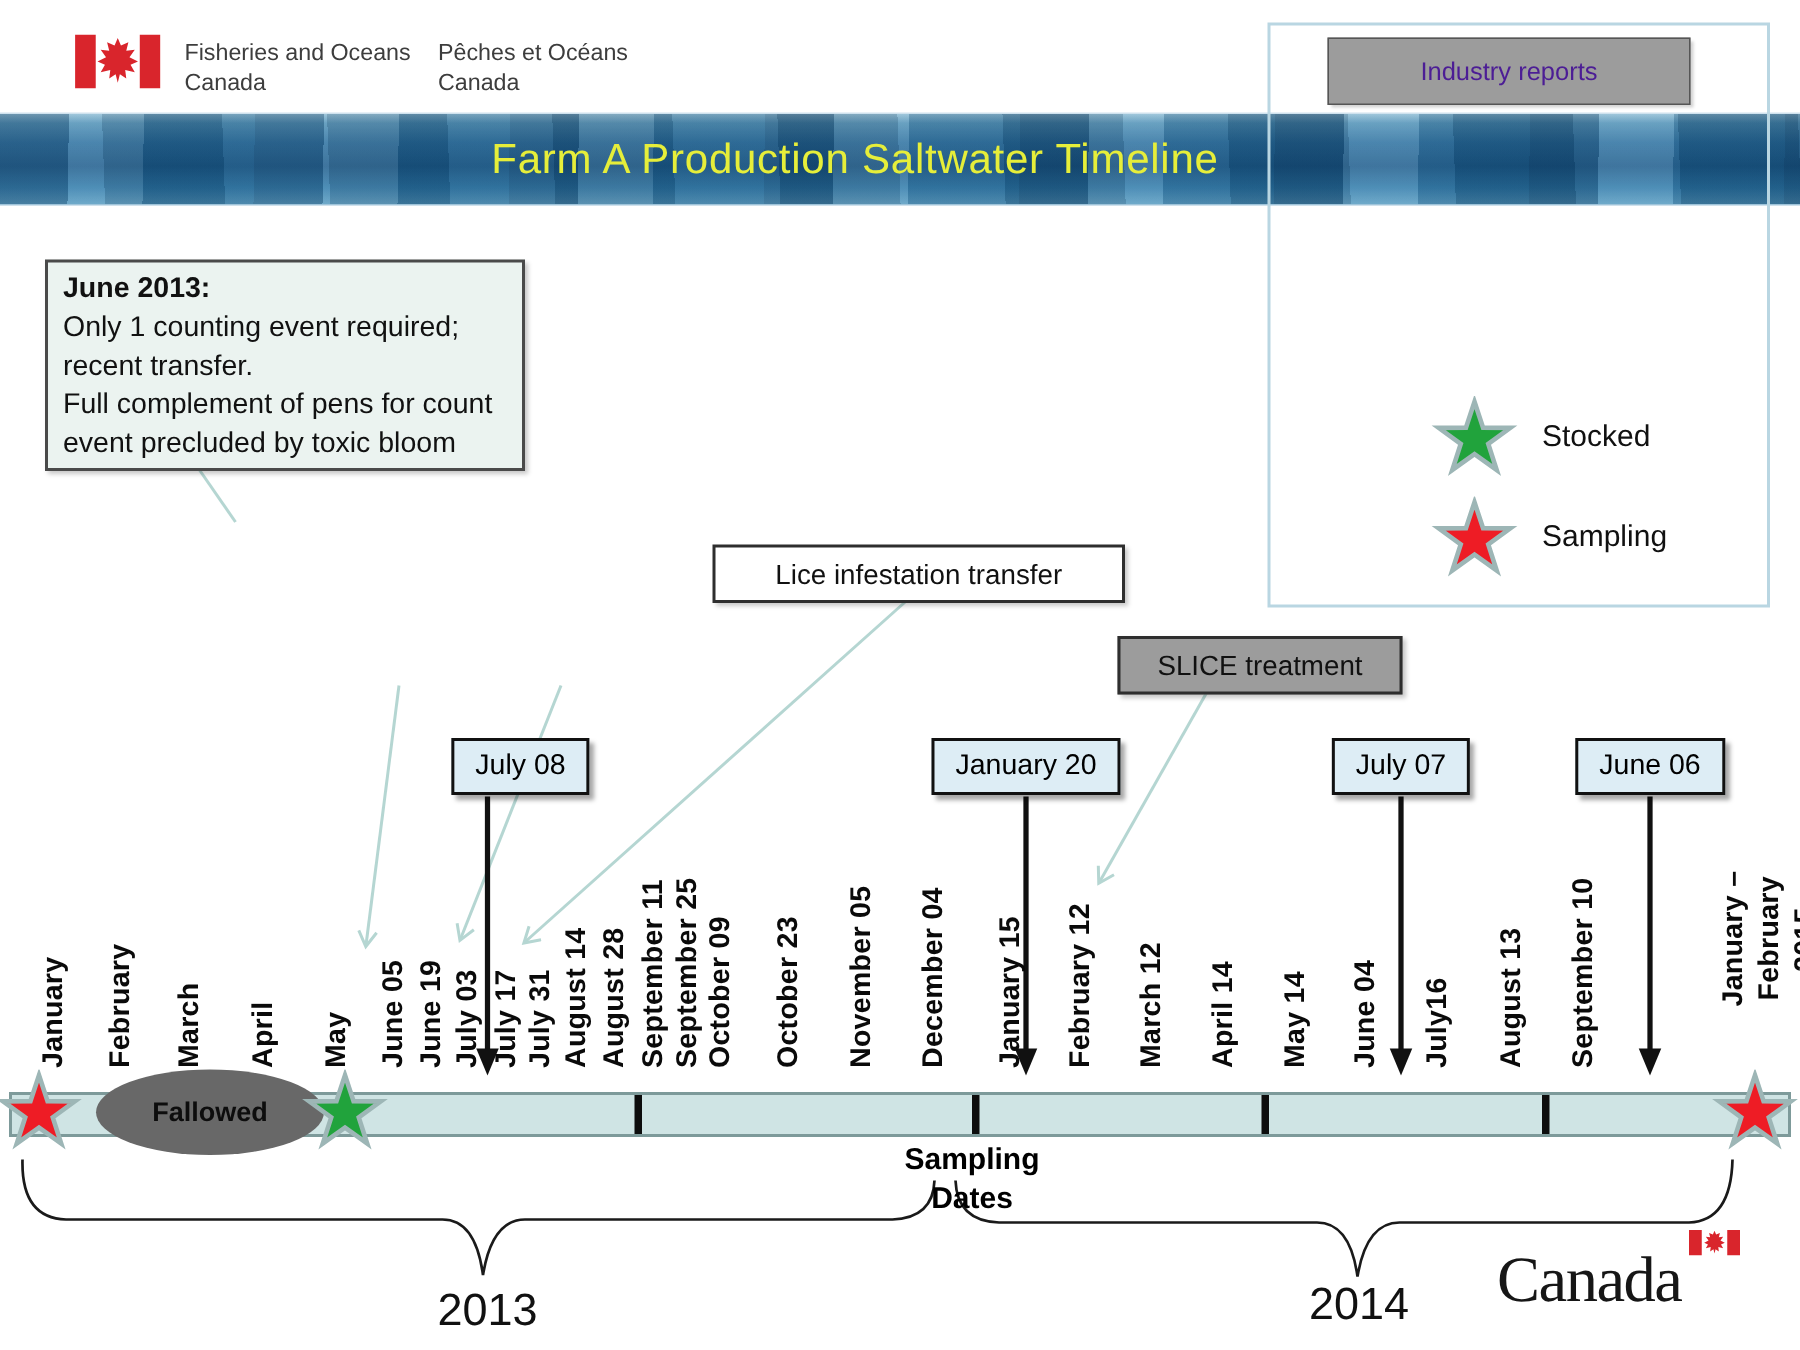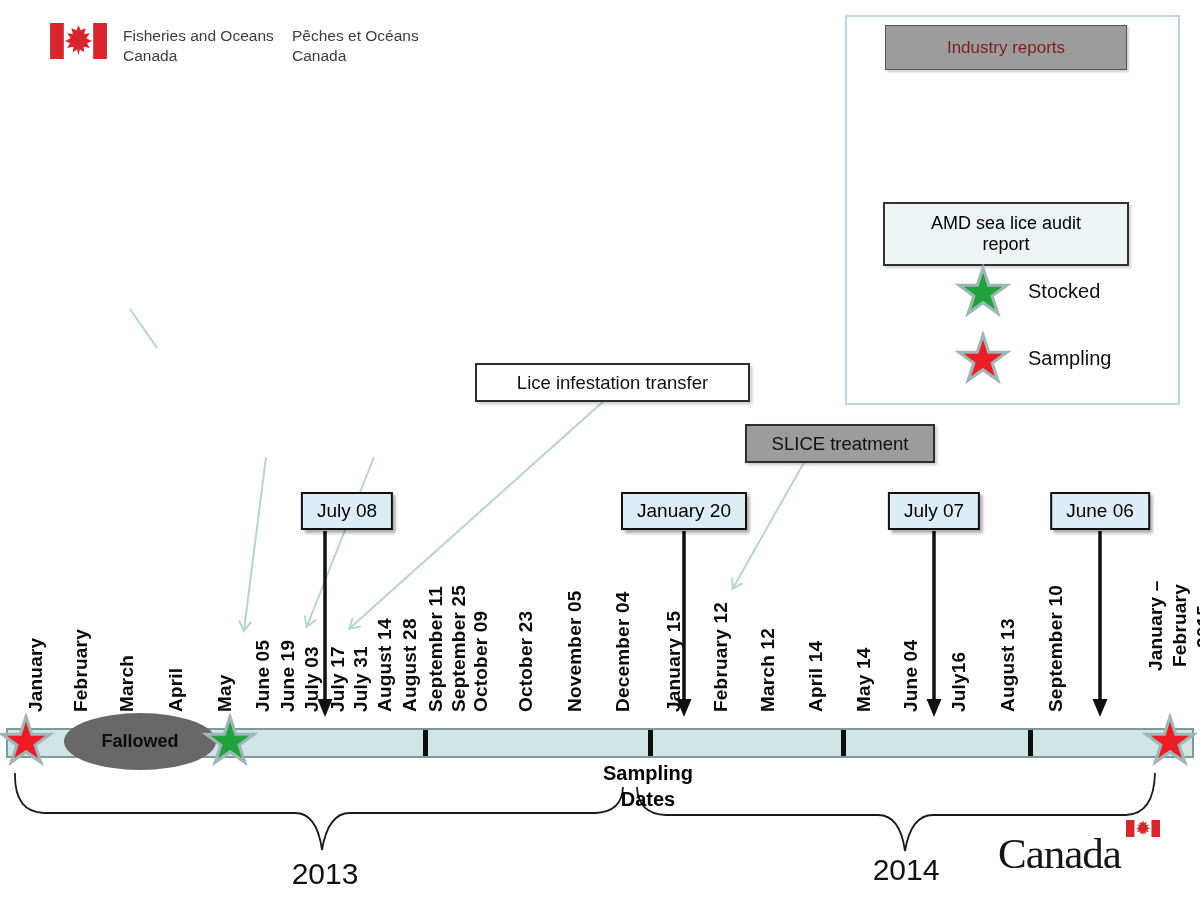--- a/index.html
+++ b/index.html
@@ -21,21 +21,21 @@
       linear-gradient(180deg,#8dbcd4 0%,#4e90b6 10%,#2a6f9f 32%,#1c5c8c 58%,#2e7aaa 82%,#559ac0 100%);
     border-top:1px solid #cfe2ee;border-bottom:1px solid #9fc4da;}
   .banner-title{position:absolute;left:0;top:0;width:1140px;height:60px;line-height:60px;
     text-align:center;font-size:28px;letter-spacing:.5px;}
 
   
   .legend-panel{position:absolute;left:845px;top:15px;width:331px;height:386px;
     border:2px solid #b9d6e2;background:transparent;z-index:5;}
   .legend-box{position:absolute;z-index:6;display:flex;align-items:center;justify-content:center;
     text-align:center;box-shadow:2px 2px 2px rgba(0,0,0,.18);}
-  .lg-industry{left:885px;top:25px;width:240px;height:43px;background:#9c9c9c;border:1.5px solid #555;font-size:17px;color:#7f1d1d;}
+  .lg-industry{left:885px;top:25px;width:240px;height:43px;background:#9c9c9c;border:1.5px solid #555;font-size:17px;color:#4c1d95;}
   .lg-sshi{left:885px;top:68px;width:240px;height:75px;background:#ffffff;border:1.5px solid #999;font-size:17px;white-space:pre-wrap;}
   .lg-amdfh{left:883px;top:155px;width:242px;height:36px;background:#dcedf5;border:2px solid #333;font-size:18px;}
   .lg-amdsl{left:883px;top:202px;width:242px;height:60px;background:#ecf5f4;border:2px solid #333;font-size:18px;white-space:pre-line;}
   .legend-star{position:absolute;z-index:6;width:58px;height:58px;}
   .legend-star-label{position:absolute;z-index:6;font-size:20px;color:#111;}
 
   
   .ann{position:absolute;z-index:4;background:#fff;border:2px solid #4a4a4a;color:#111;
     box-shadow:2px 2px 3px rgba(0,0,0,.22);}
   .ann-june{left:30px;top:173px;width:306px;height:132px;padding:5px 0 0 10px;font-size:19px;line-height:1.36;
@@ -95,20 +95,23 @@
     <rect x="45.5" y="0" width="14.5" height="38" fill="#d9252c"></rect>
     <g transform="translate(30,19) scale(1.5)">
       <path fill="#d9252c" d="M0 -11 L1.5 -7.5 L5 -9 L4 -5 L8 -5.5 L5.5 -2 L9.5 0 L6 1.5 L8 5 L3.5 4 L4 8 L1 6 L0 10 L-1 6 L-4 8 L-3.5 4 L-8 5 L-6 1.5 L-9.5 0 L-5.5 -2 L-8 -5.5 L-4 -5 L-5 -9 L-1.5 -7.5 Z"></path>
     </g>
   </svg>
   <div class="dept dept-en">Fisheries and Oceans
 Canada</div>
   <div class="dept dept-fr">Pêches et Océans
 Canada</div>
 
+  <div class="banner">
+    <div class="banner-title" style="color: rgb(230, 238, 58);">Farm A Production Saltwater Timeline</div>
+  </div>
 
   <svg class="connector-layer" id="connsvg" viewBox="0 0 1200 900">
     <defs>
       <marker id="tealhead" markerUnits="userSpaceOnUse" markerWidth="16" markerHeight="16" refX="10" refY="7" orient="auto">
         <path d="M1,1 L11,7 L1,13" fill="none" stroke="#b5d6d2" stroke-width="2"></path>
       </marker>
     </defs>
     <line class="teal-line" x1="130" y1="309" x2="157" y2="348"></line>
     <line class="teal-line" x1="266" y1="457" x2="244" y2="630" marker-end="url(#tealhead)"></line>
     <line class="teal-line" x1="374" y1="457" x2="307" y2="626" marker-end="url(#tealhead)"></line>
@@ -121,31 +124,34 @@
       <line x1="684" y1="531" x2="684" y2="702" class="cb-line"></line>
       <path d="M676.5,699 L691.5,699 L684,717 Z" class="cb-head"></path>
       <line x1="934" y1="531" x2="934" y2="702" class="cb-line"></line>
       <path d="M926.5,699 L941.5,699 L934,717 Z" class="cb-head"></path>
       <line x1="1100" y1="531" x2="1100" y2="702" class="cb-line"></line>
       <path d="M1092.5,699 L1107.5,699 L1100,717 Z" class="cb-head"></path>
     </svg>
 
   <div class="legend-panel"></div>
   <div class="legend-box lg-industry">Industry reports</div>
-  <div class="legend-box lg-amdsl">AMD sea lice audit
-report</div>
   <div class="legend-star" style="left:954px;top:264px;"><svg viewBox="-30 -30 60 60" width="58" height="58">
         <path d="M0,-26 L5.9,-8.1 L24.7,-8 L9.5,3.1 L15.3,21 L0,10 L-15.3,21 L-9.5,3.1 L-24.7,-8 L-5.9,-8.1 Z" fill="#21a33c" stroke="#9db6b6" stroke-width="3.2"></path>
       </svg></div>
   <div class="legend-star-label" style="left:1028px;top:280px;">Stocked</div>
   <div class="legend-star" style="left:954px;top:331px;"><svg viewBox="-30 -30 60 60" width="58" height="58">
         <path d="M0,-26 L5.9,-8.1 L24.7,-8 L9.5,3.1 L15.3,21 L0,10 L-15.3,21 L-9.5,3.1 L-24.7,-8 L-5.9,-8.1 Z" fill="#ee1c25" stroke="#9db6b6" stroke-width="3.2"></path>
       </svg></div>
   <div class="legend-star-label" style="left:1028px;top:347px;">Sampling</div>
 
+  <div class="ann ann-june"><b>June 2013:</b>
+<span>Only 1 counting event required;
+recent transfer.
+Full complement of pens for count
+event precluded by toxic bloom</span></div>
   <div class="ann ann-lice">Lice infestation transfer</div>
   <div class="ann ann-slice">SLICE treatment</div>
 
   <div id="callouts">
       <div class="date-callout" style="left: 325px; margin-left: 22px;">July 08</div>
       <div class="date-callout" style="left: 684px;">January 20</div>
       <div class="date-callout" style="left: 934px;">July 07</div>
       <div class="date-callout" style="left: 1100px;">June 06</div>
     </div>
 

